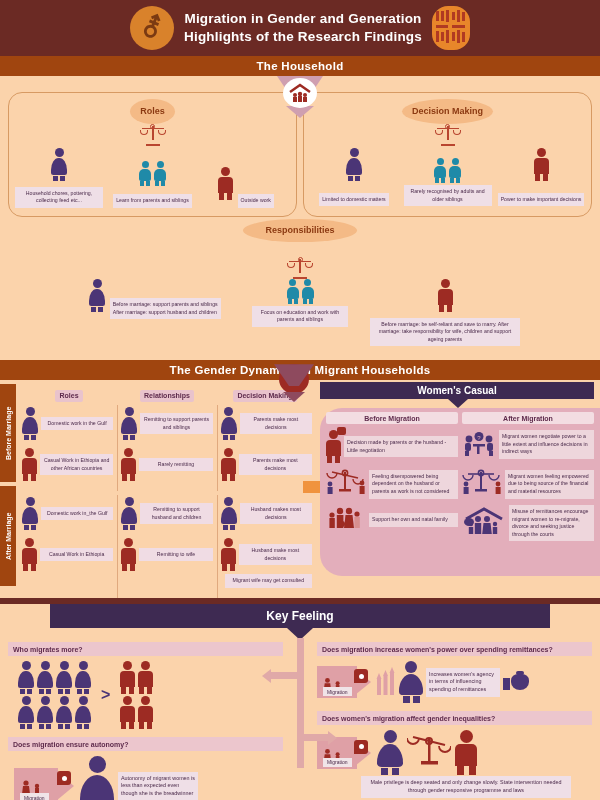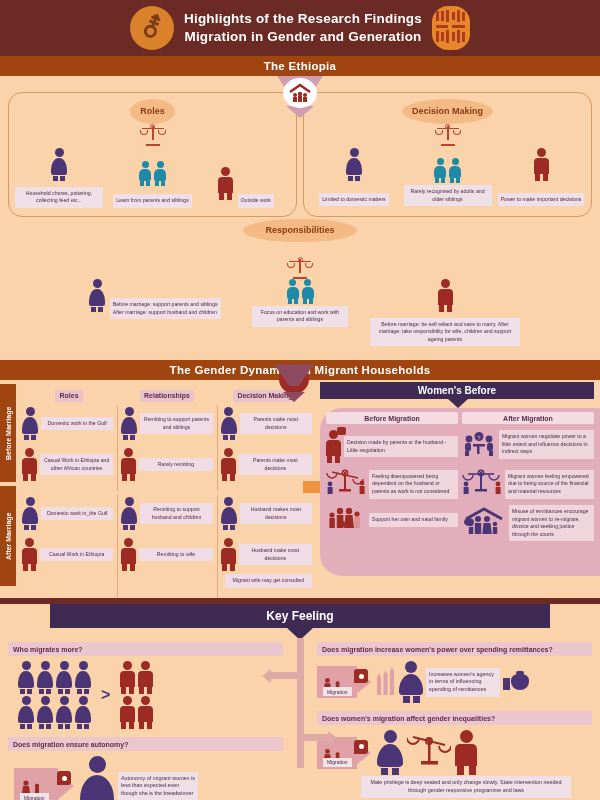--- a/index.html
+++ b/index.html
@@ -117,43 +117,43 @@
   .coinstack { display:inline-block; width:7px;height:12px;background:#4b3576; }
 </style>
 </head>
 <body>
 
 <div class="page">
 
   <div class="header">
     <div class="hdr-circle">⚦</div>
     <div class="hdr-title">
+      <div>Migration in Gender and Generation</div>
       <div>Highlights of the Research Findings</div>
-      <div>Migration in Gender and Generation</div>
     </div>
     <div class="hdr-pattern">
       <i style="left:4px;top:5px;width:3px;height:10px"></i>
         <i style="left:9px;top:5px;width:3px;height:10px"></i>
       <i style="left:14px;top:4px;width:3px;height:12px"></i>
         <i style="left:20px;top:6px;width:3px;height:8px"></i>
       <i style="left:25px;top:4px;width:3px;height:12px"></i>
         <i style="left:30px;top:6px;width:3px;height:9px"></i>
       <i style="left:4px;top:19px;width:12px;height:3px"></i>
         <i style="left:20px;top:19px;width:13px;height:3px"></i>
       <i style="left:4px;top:25px;width:3px;height:11px"></i>
         <i style="left:9px;top:26px;width:3px;height:9px"></i>
       <i style="left:14px;top:24px;width:3px;height:13px"></i>
         <i style="left:20px;top:26px;width:3px;height:9px"></i>
       <i style="left:25px;top:24px;width:3px;height:13px"></i>
         <i style="left:30px;top:26px;width:3px;height:10px"></i>
     </div>
   </div>
 
   <div class="sec-household">
-    <div class="band">The Ethiopia</div>
+    <div class="band">The Household</div>
 
     <div style="position:relative;height:0">
       <div class="mid-badge" style="top:0;z-index:3">
         <div class="funnel" style="background:#cf9fb0"></div>
         <div style="width:34px;height:30px;border-radius:50%;background:#fff;margin:-24px auto 0;display:flex;align-items:center;justify-content:center;position:relative">
           <svg width="24" height="20" viewBox="0 0 24 20">
               <path d="M2 9 L12 2 L22 9" stroke="#9d2b23" stroke-width="2.5" fill="none"></path>
               <circle cx="7" cy="12" r="2" fill="#9d2b23"></circle>
               <circle cx="12" cy="11" r="2.2" fill="#9d2b23"></circle>
               <circle cx="17" cy="12" r="2" fill="#9d2b23"></circle>
@@ -429,21 +429,21 @@
           <div class="head"></div>
       </div>
 
       <div class="gd-right">
         <div style="position:relative">
           <div style="position:absolute;left:-42px;top:-18px;z-index:4">
             <div class="funnel funnel-dark" style="width:40px;height:22px;background:#8e4a5e"></div>
             <div style="width:30px;height:30px;border-radius:50%;background:#9d2b23;margin:-22px auto 0;display:flex;align-items:center;justify-content:center;color:#fff;font-size:15px;font-weight:bold">⚦</div>
             <div style="width:0;height:0;border-left:11px solid transparent;border-right:11px solid transparent;border-top:10px solid #8e4a5e;margin:-2px auto 0"></div>
           </div>
-          <div class="agency-hdr">Women's Before</div>
+          <div class="agency-hdr">Women's Casual</div>
           <div class="agency-arrow"></div>
         </div>
 
         <div class="agency-panel">
           <div class="agency-cols">
             <div class="agency-col">
                 <span class="chip">Before Migration</span>
               </div>
             <div class="agency-col">
                 <span class="chip">After Migration</span>

